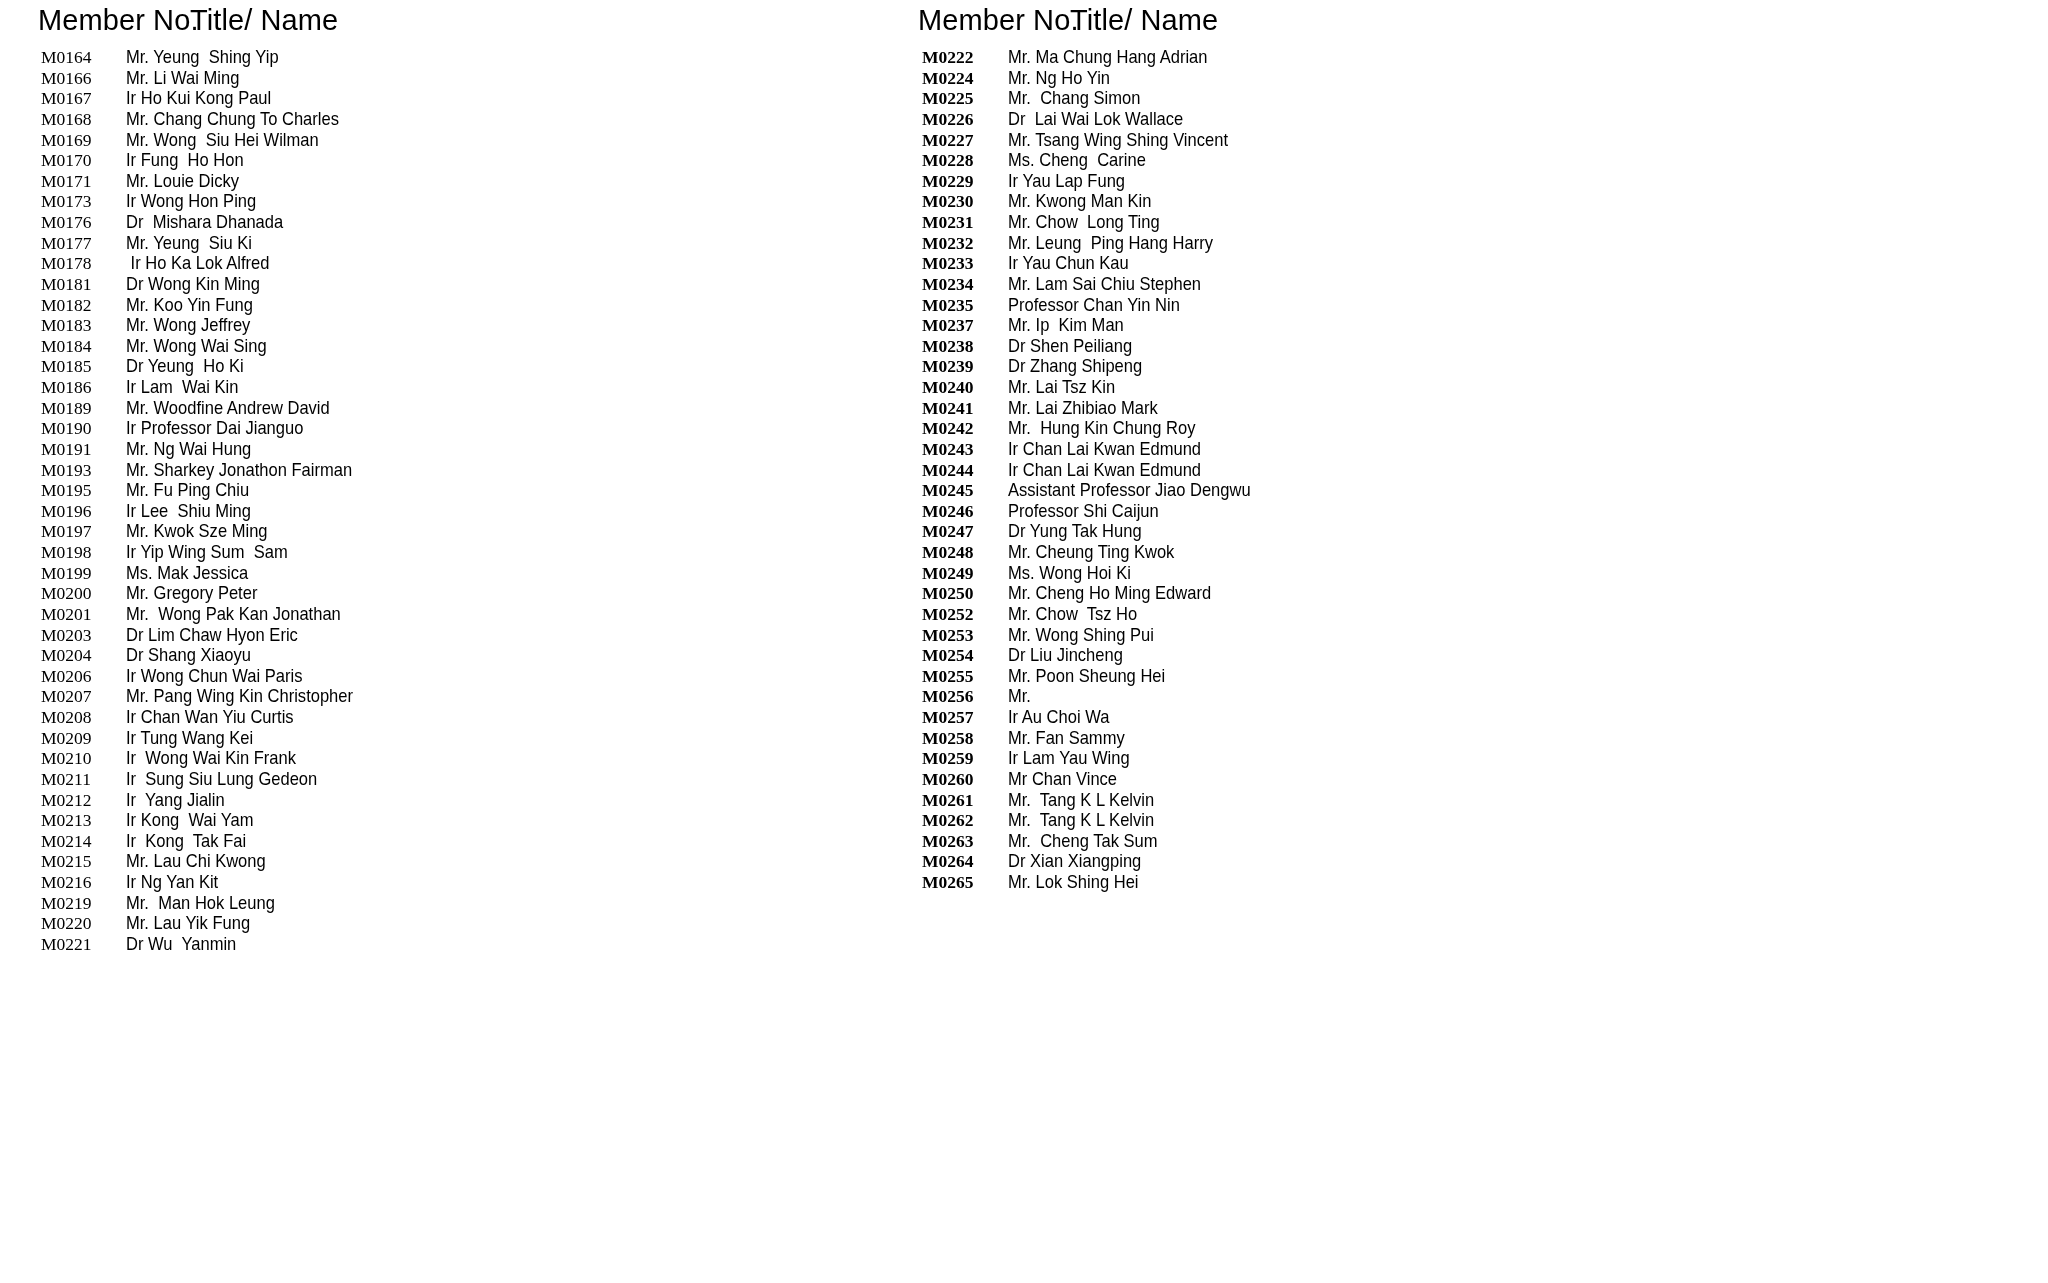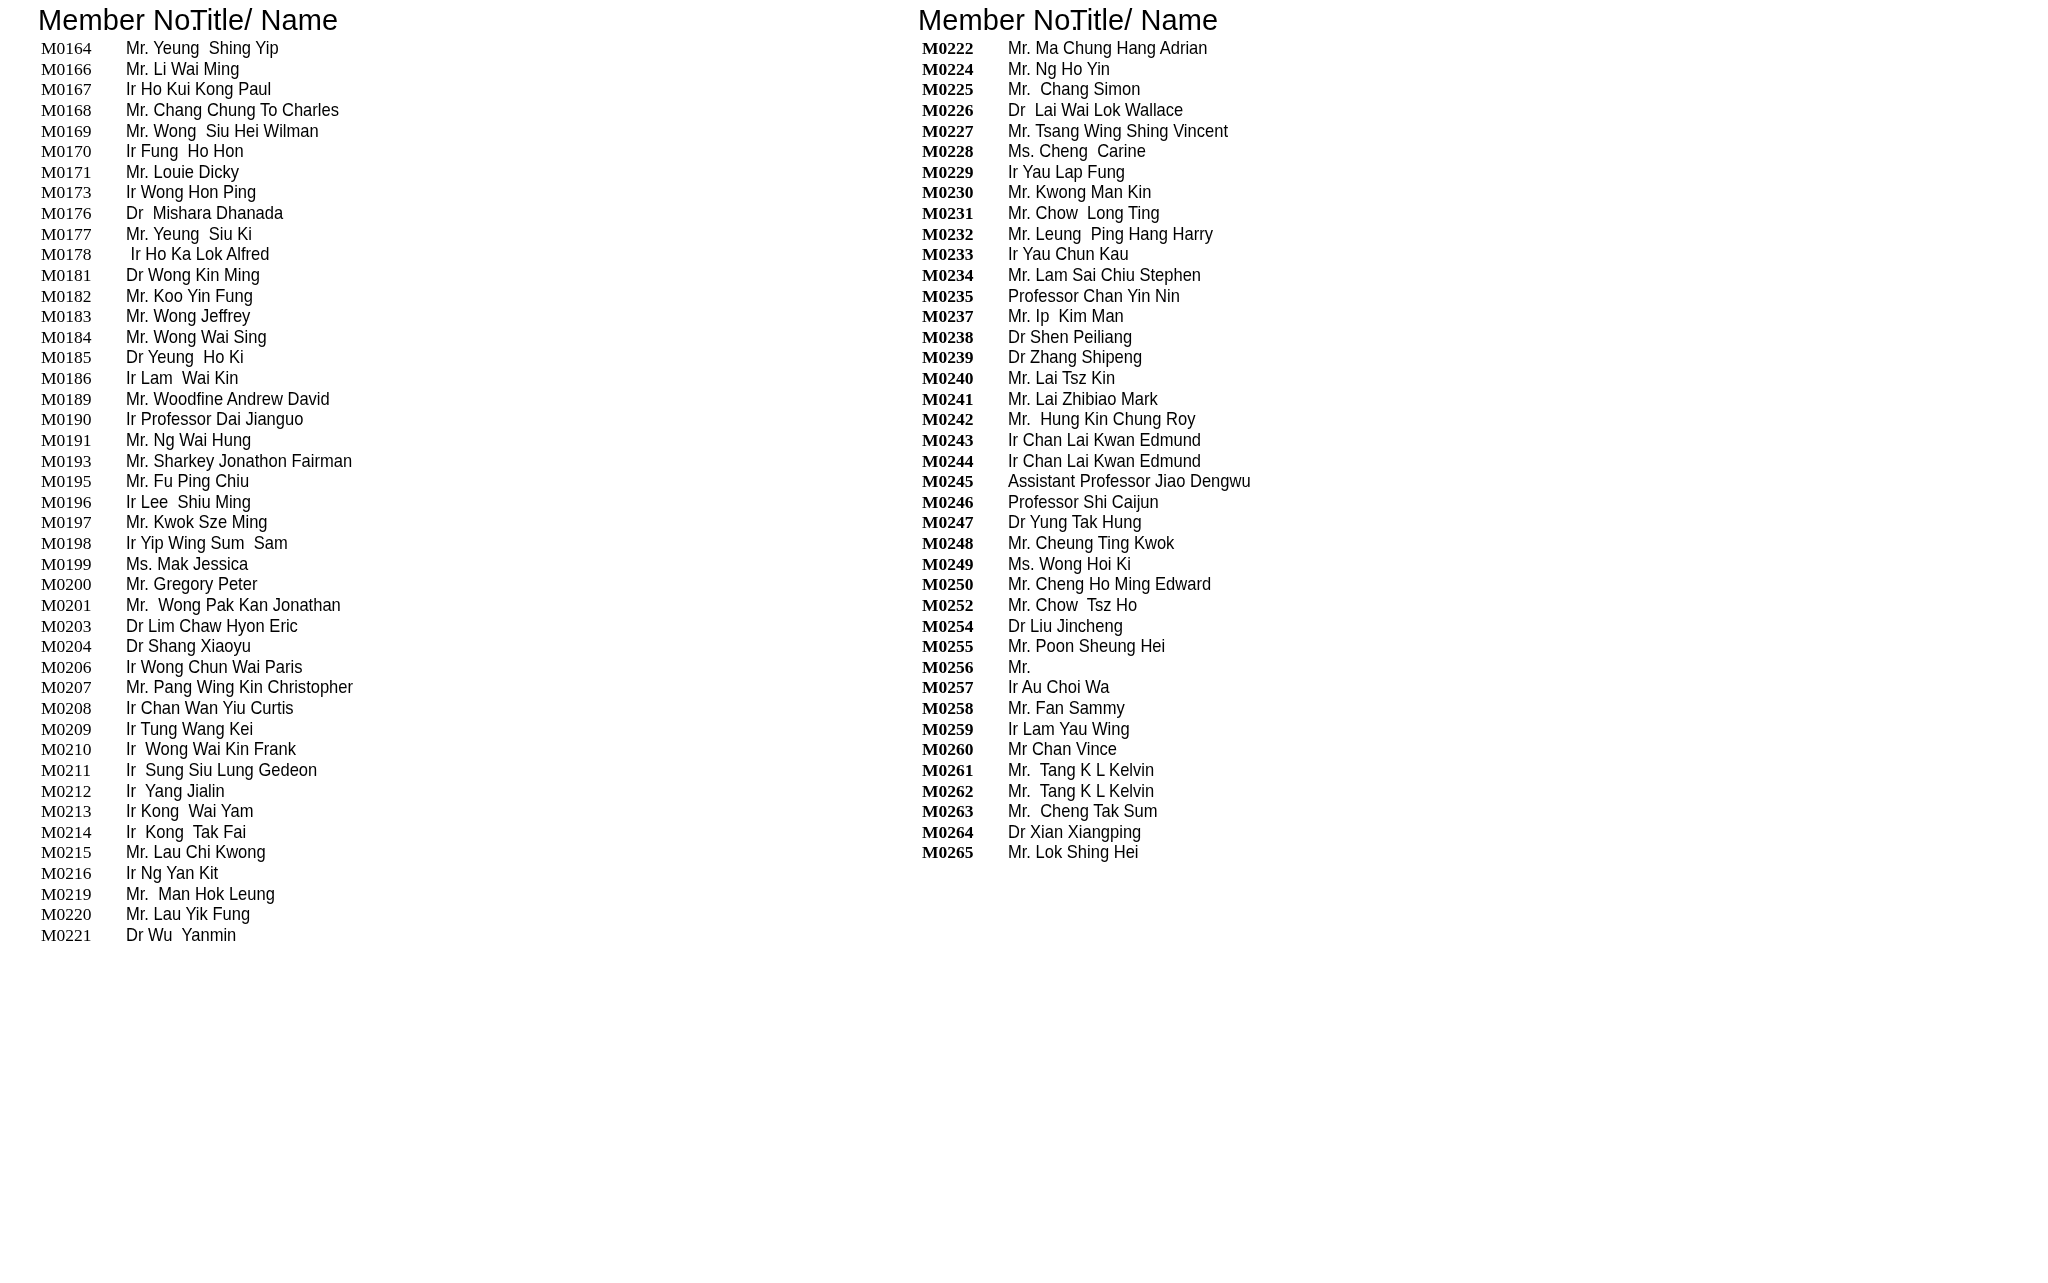--- a/index.html
+++ b/index.html
@@ -51,21 +51,21 @@
   }
   .col-header .h-title {
     position: absolute;
     left: 152px;
     top: 4px;
   }
 
   
   .rows {
     position: relative;
-    margin-top: 5px;
+    margin-top: 14px;
   }
   .row {
     position: relative;
     height: 20.63px;
     white-space: nowrap;
   }
   .cell-no {
     position: absolute;
     left: 3px;
     top: 0;
@@ -396,20 +396,24 @@
         </div>
         <div class="row">
           <span class="cell-no">M0250</span>
           <span class="cell-name">Mr. Cheng Ho Ming Edward</span>
         </div>
         <div class="row">
           <span class="cell-no">M0252</span>
           <span class="cell-name">Mr. Chow  Tsz Ho</span>
         </div>
         <div class="row">
+          <span class="cell-no">M0253</span>
+          <span class="cell-name">Mr. Wong Shing Pui</span>
+        </div>
+        <div class="row">
           <span class="cell-no">M0254</span>
           <span class="cell-name">Dr Liu Jincheng</span>
         </div>
         <div class="row">
           <span class="cell-no">M0255</span>
           <span class="cell-name">Mr. Poon Sheung Hei</span>
         </div>
         <div class="row">
           <span class="cell-no">M0256</span>
           <span class="cell-name">Mr.</span>

